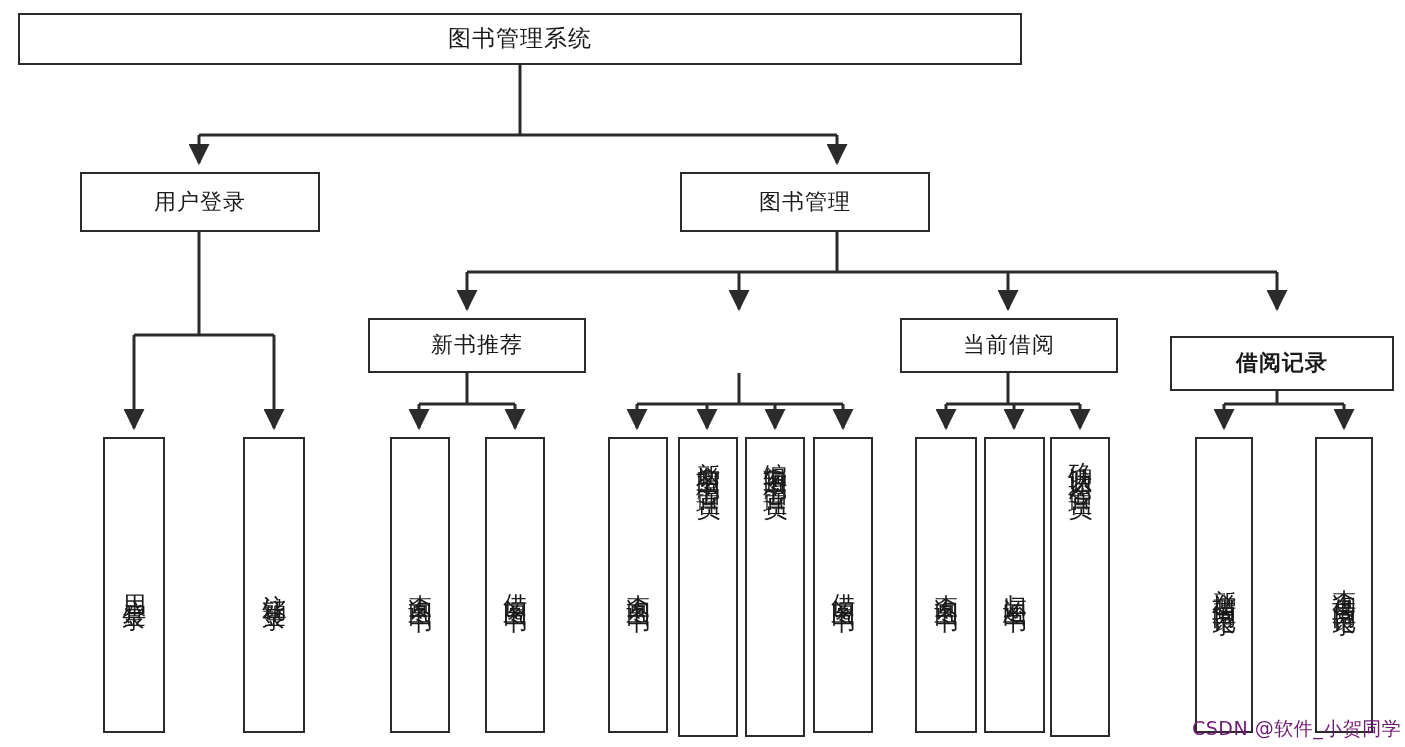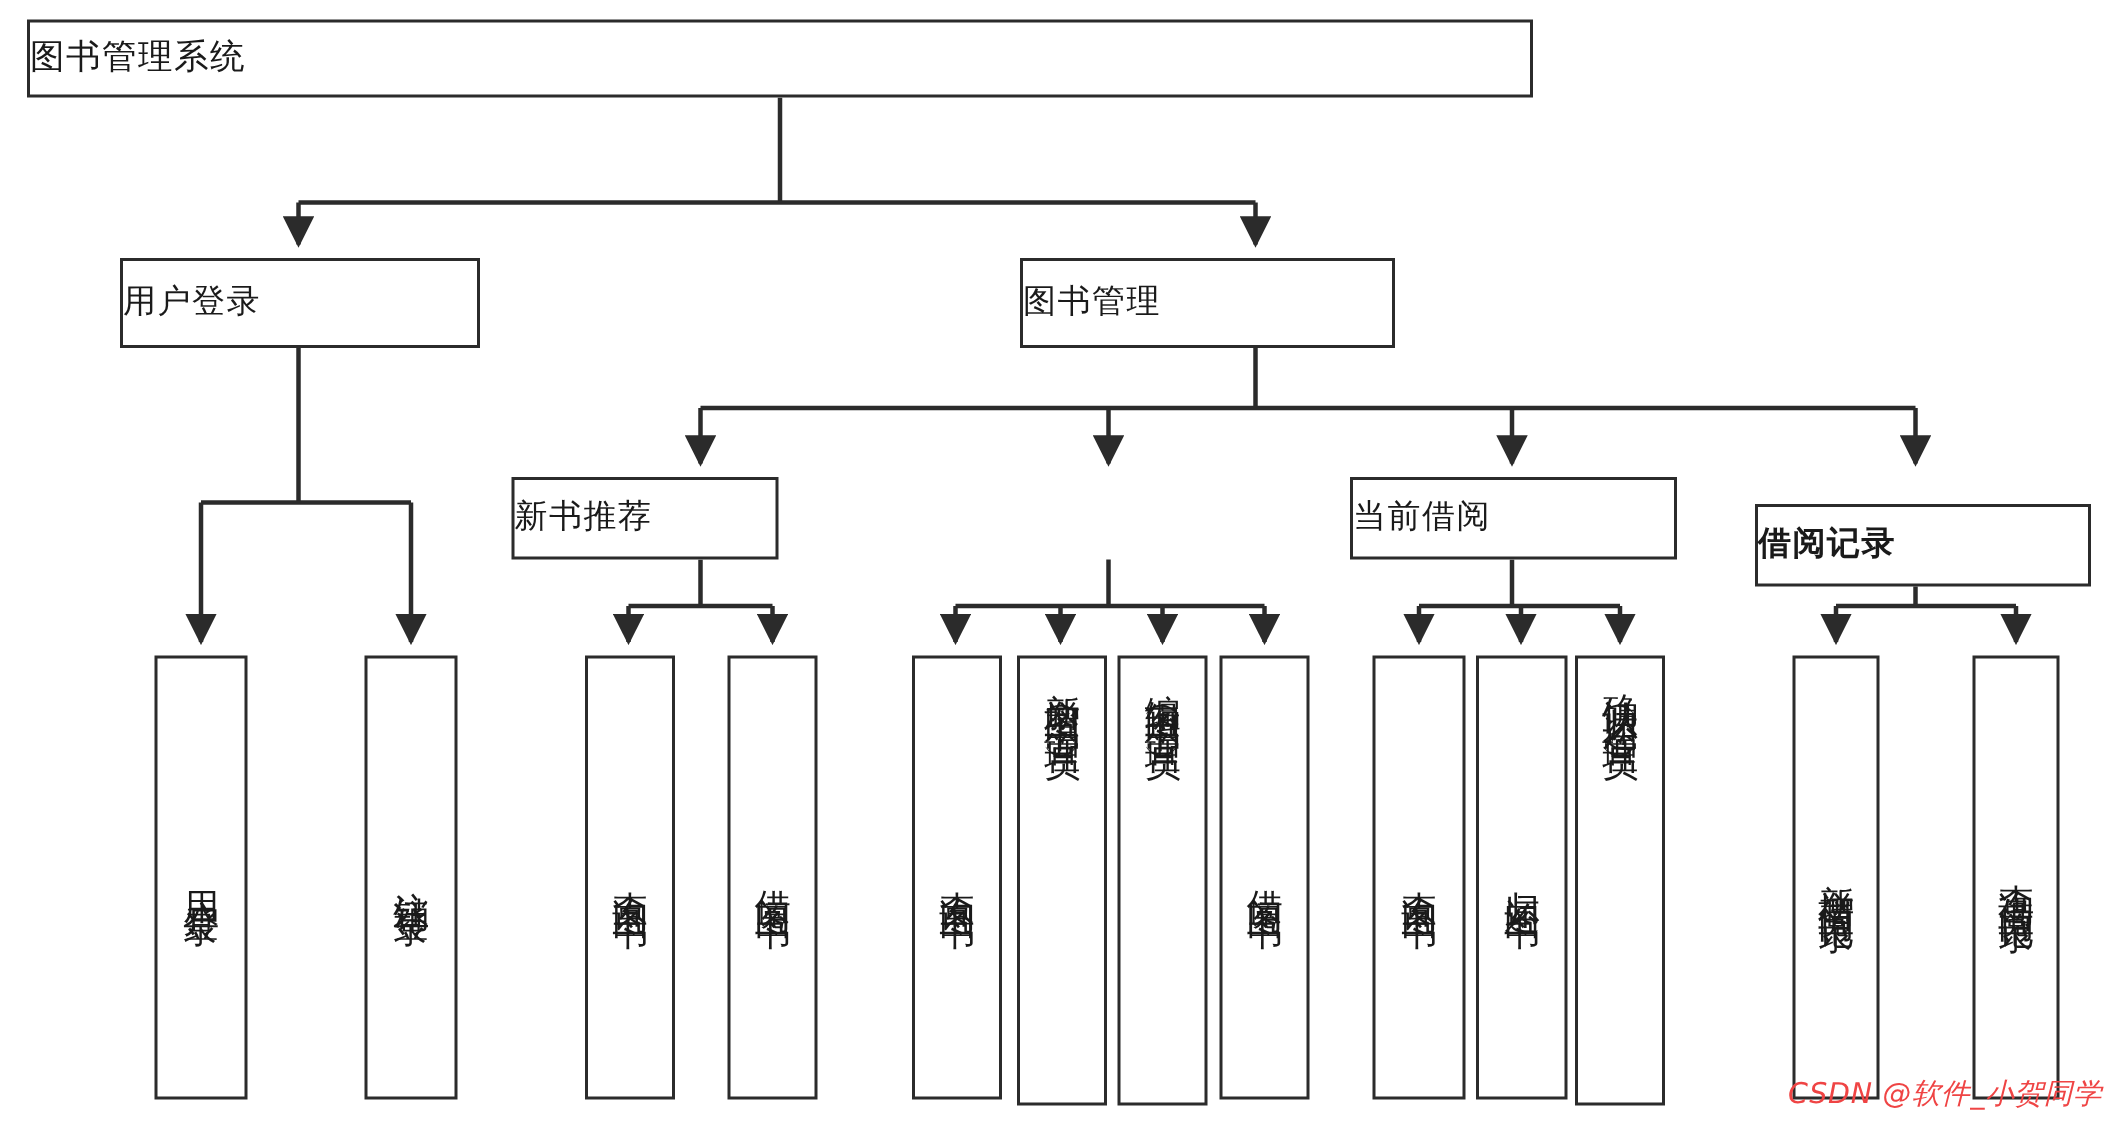--- a/index.html
+++ b/index.html
@@ -24,20 +24,21 @@
     height: 747px;
     pointer-events: none;
   }
   .node {
     position: absolute;
     box-sizing: border-box;
     border: 2px solid #2b2b2b;
     background: #ffffff;
     display: flex;
     align-items: center;
+    justify-content: center;
     color: #1a1a1a;
   }
   .node.horiz {
     font-size: 22px;
     letter-spacing: 1px;
     line-height: 1.2;
   }
   .node.root {
     font-size: 23px;
   }
@@ -56,24 +57,23 @@
     align-items: center;
   }
   .leaf-text {
     writing-mode: vertical-rl;
     text-orientation: upright;
     white-space: nowrap;
   }
   .watermark {
     position: absolute;
     font-size: 19px;
-    color: #ef4444;
+    color: #701a75;
     white-space: nowrap;
     letter-spacing: 0.5px;
-    font-style: italic;
   }
 </style>
 </head>
 <body>
 
 <div id="stage">
 
   <svg id="wires" viewBox="0 0 1405 747" xmlns="http://www.w3.org/2000/svg">
     <defs>
       <marker id="arrow" viewBox="0 0 10 10" refX="9" refY="5" markerWidth="7" markerHeight="7" orient="auto-start-reverse">
@@ -128,21 +128,21 @@
     <span>图书管理系统</span>
   </div>
 
   <div class="node horiz" id="node-l2-0" style="left: 80px; top: 172px; width: 240px; height: 60px;">
     <span>用户登录</span>
   </div>
   <div class="node horiz" id="node-l2-1" style="left: 680px; top: 172px; width: 250px; height: 60px;">
     <span>图书管理</span>
   </div>
 
-  <div class="node horiz" id="node-l3-0" style="left: 341px; top: 318px; width: 178px; height: 55px;">
+  <div class="node horiz" id="node-l3-0" style="left: 368px; top: 318px; width: 218px; height: 55px;">
     <span>新书推荐</span>
   </div>
   <div class="node horiz" id="node-l3-2" style="left: 900px; top: 318px; width: 218px; height: 55px;">
     <span>当前借阅</span>
   </div>
   <div class="node horiz" id="node-l3-3" style="left: 1170px; top: 336px; width: 224px; height: 55px; font-weight: bold;">
     <span>借阅记录</span>
   </div>
 
   <div class="node leaf" id="node-leaf-0" style="left: 103px; top: 437px; width: 62px; height: 296px;">

